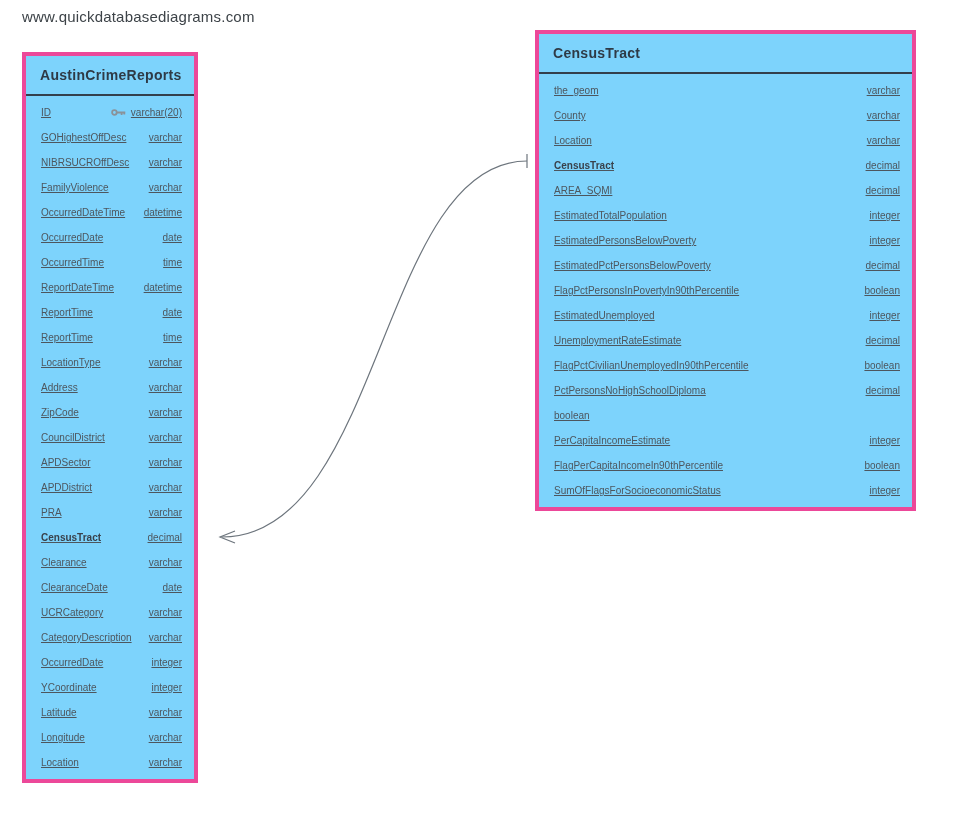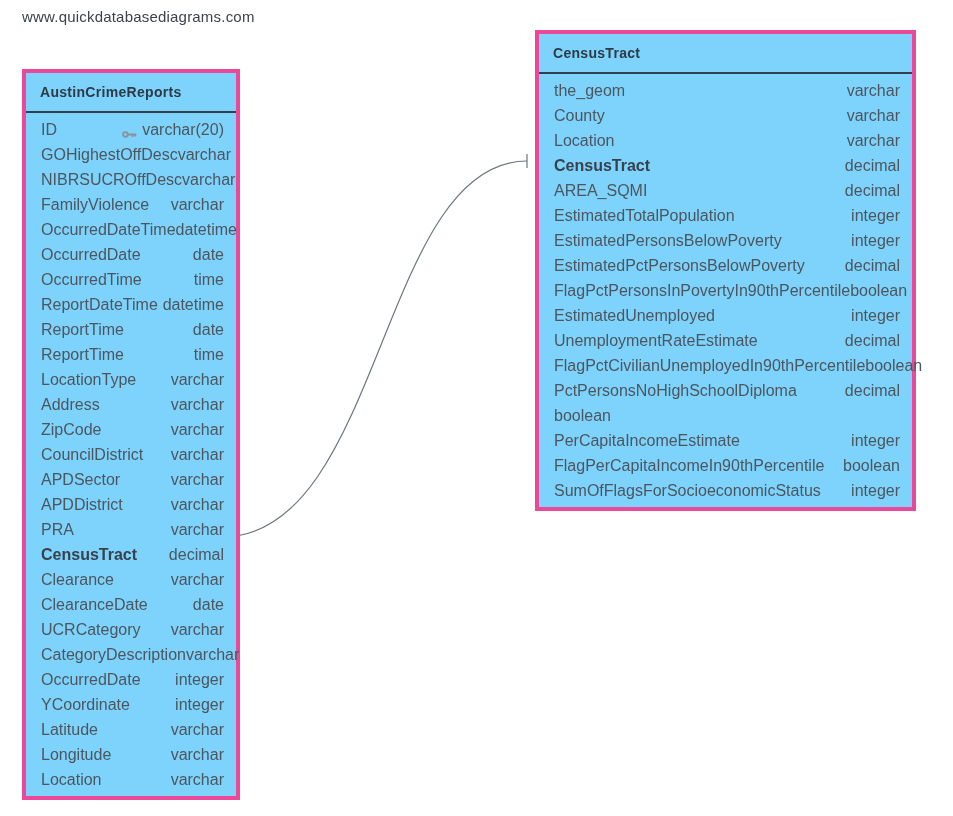--- a/index.html
+++ b/index.html
@@ -49,34 +49,35 @@
   }
   .db-table .tbody {
     padding: 4px 0;
   }
   .row {
     height: 25px;
     display: flex;
     align-items: center;
     justify-content: space-between;
     padding: 0 12px 0 15px;
-    font-size: 16px;
+    font-size: 10px;
     color: #4d565e;
     white-space: nowrap;
+    text-decoration: underline;
   }
   .row .fname { text-align: left; }
   .row .fname.bold { font-weight: bold; color: #39424c; }
   .row .ftype {
     text-align: right;
     display: inline-flex;
-    align-items: flex-end;
+    align-items: center;
     gap: 5px;
     color: #4d565e;
   }
-  #table-austin { left: 22px; top: 69px; width: 218px; }
+  #table-austin { left: 22px; top: 52px; width: 176px; }
   #table-census { left: 535px; top: 30px; width: 381px; }
 </style>
 </head>
 <body>
 
 <div class="canvas">
 
   <div class="watermark">www.quickdatabasediagrams.com</div>
 
   <svg class="rel-layer" width="953" height="816" viewBox="0 0 953 816">

